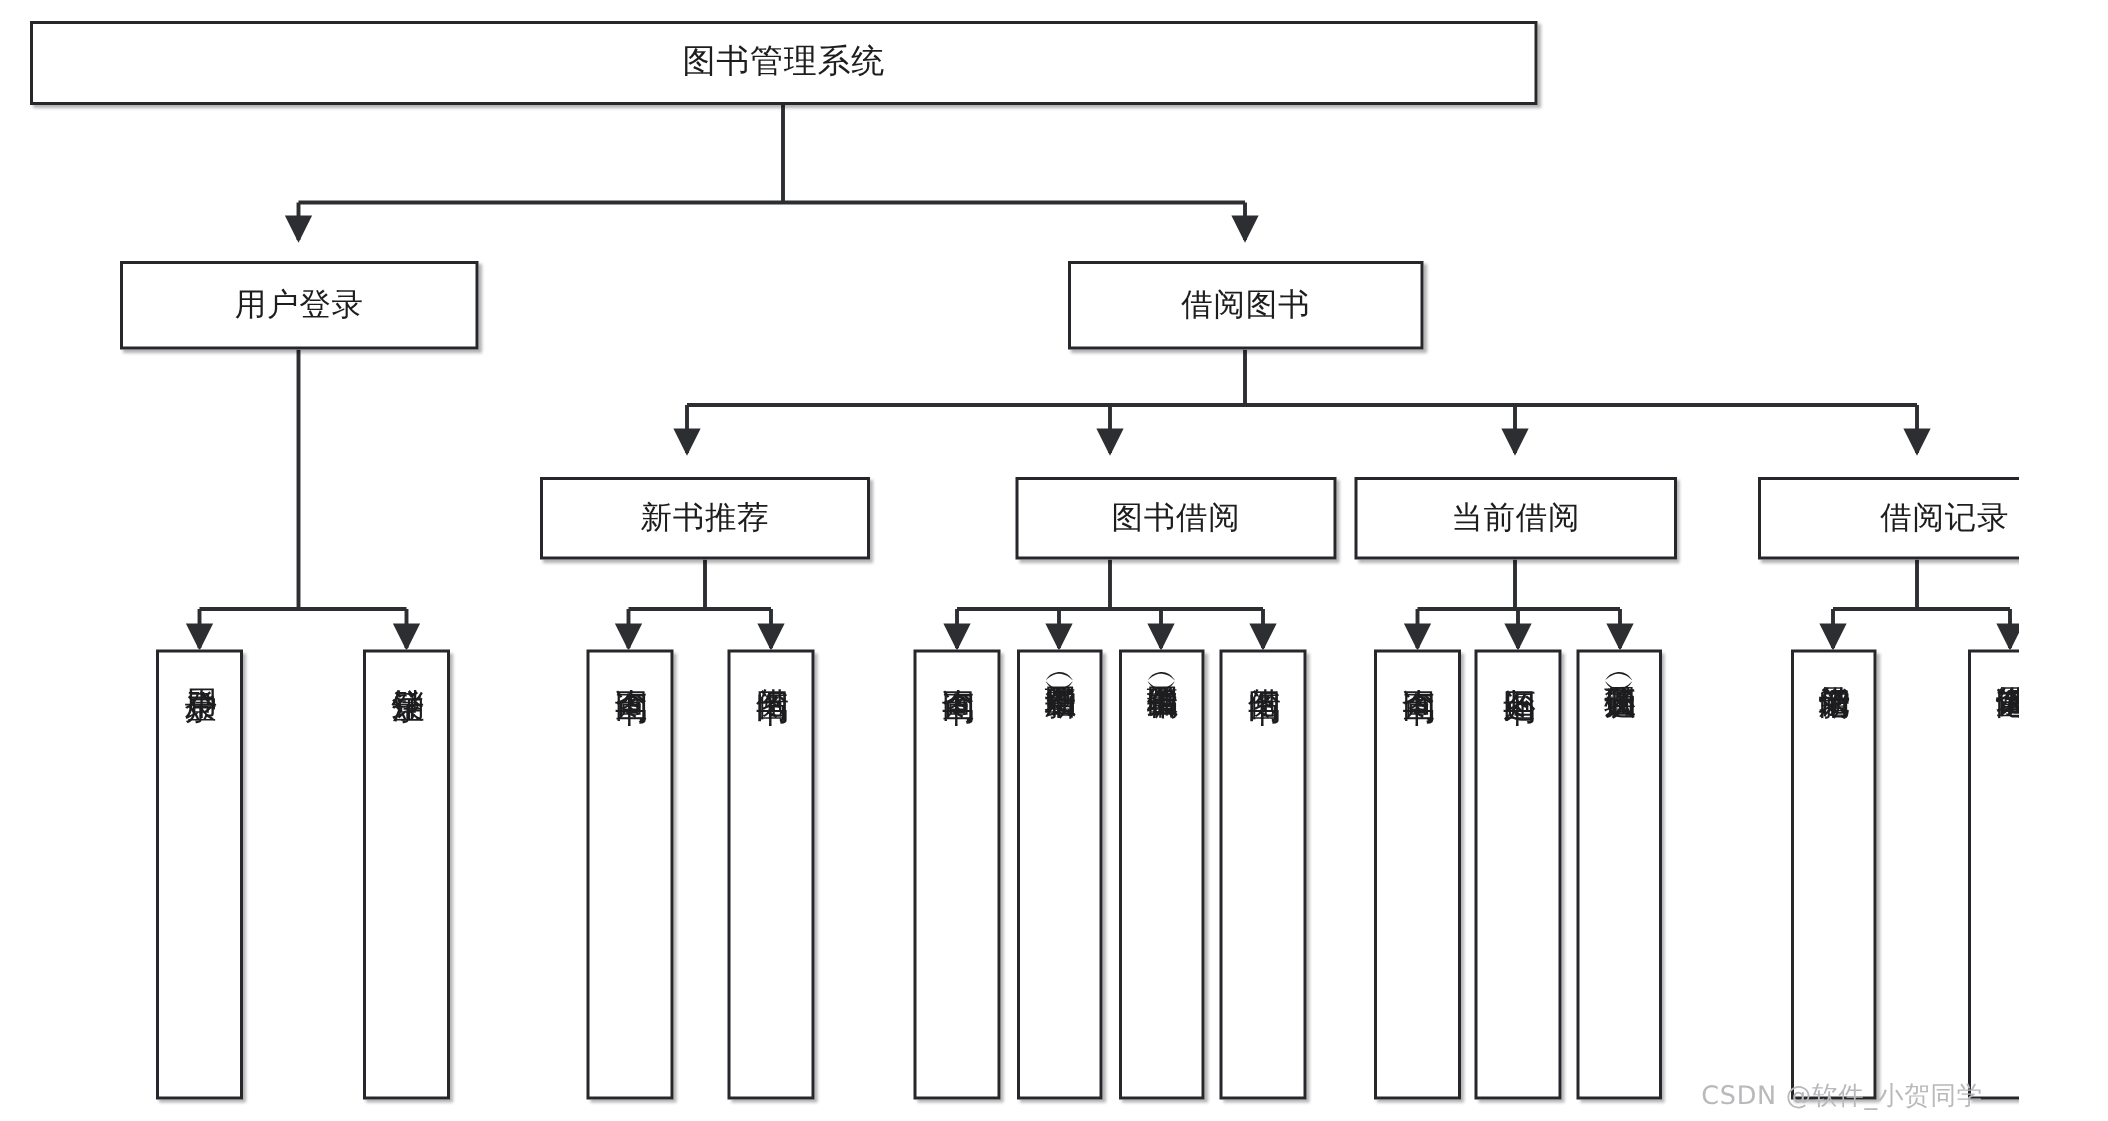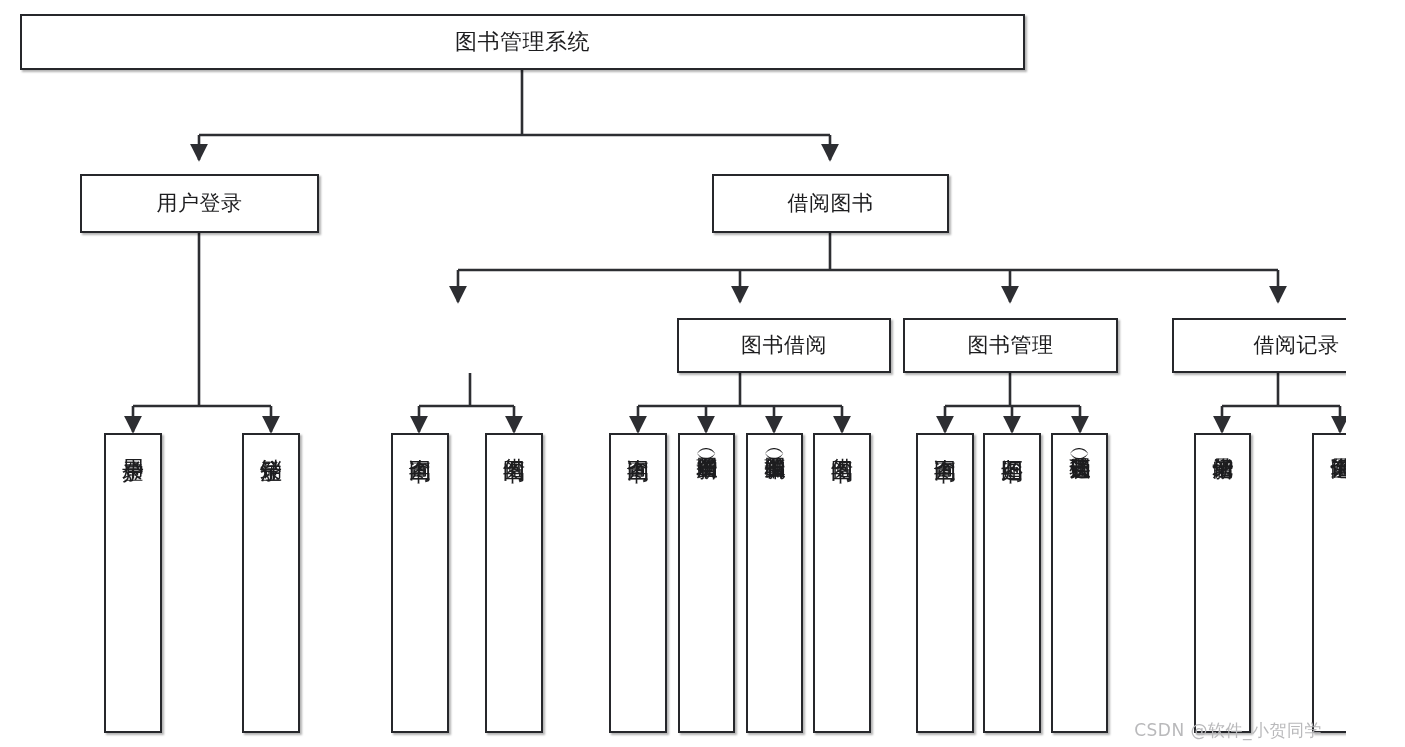--- a/index.html
+++ b/index.html
@@ -139,25 +139,28 @@
     <span class="node-label">图书管理系统</span>
   </div>
 
   <div class="node h" style="left:80px; top:174px; width:239px; height:59px;">
     <span class="node-label">用户登录</span>
   </div>
   <div class="node h" style="left:712px; top:174px; width:237px; height:59px;">
     <span class="node-label">借阅图书</span>
   </div>
 
+  <div class="node h" style="left:360px; top:318px; width:220px; height:55px;">
+    <span class="node-label">新书推荐</span>
+  </div>
   <div class="node h" style="left:633px; top:318px; width:214px; height:55px;margin-left:44px;">
     <span class="node-label">图书借阅</span>
   </div>
   <div class="node h" style="left:903px; top:318px; width:215px; height:55px;">
-    <span class="node-label">图书管理</span>
+    <span class="node-label">当前借阅</span>
   </div>
   <div class="node h" style="left:1172px; top:318px; width:216px; height:55px;padding-left:33px;">
     <span class="node-label">借阅记录</span>
   </div>
 
   <div class="node v" style="left:104px; top:433px; width:58px; height:300px;">
     <span class="node-label">用户登录</span>
   </div>
   <div class="node v" style="left:242px; top:433px; width:58px; height:300px;">
     <span class="node-label">注销登录</span>

